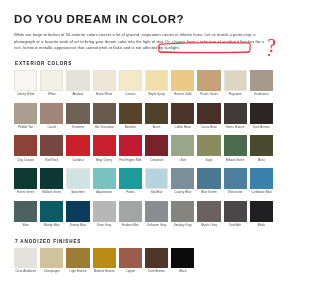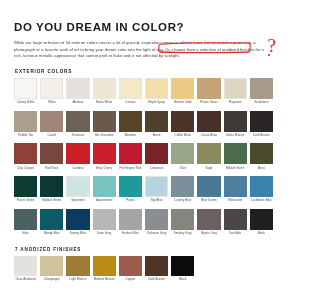--- a/index.html
+++ b/index.html
@@ -14,21 +14,21 @@
     position:relative;
     width:287px;height:300px;
     box-sizing:border-box;
     padding:9px 12px 0 14px;
   }
   h1.title{
     font-size:11.5px;
     line-height:12px;
     letter-spacing:0.6px;
     font-weight:bold;
-    margin:12px 0 7px 0;
+    margin:4px 0 7px 0;
     color:#1a1a1a;
   }
   .intro{
     font-size:4.0px;
     line-height:6.6px;
     letter-spacing:0.08px;
     color:#3a3a3a;
     margin:0 0 9px 0;
     width:256px;
     text-align:left;

